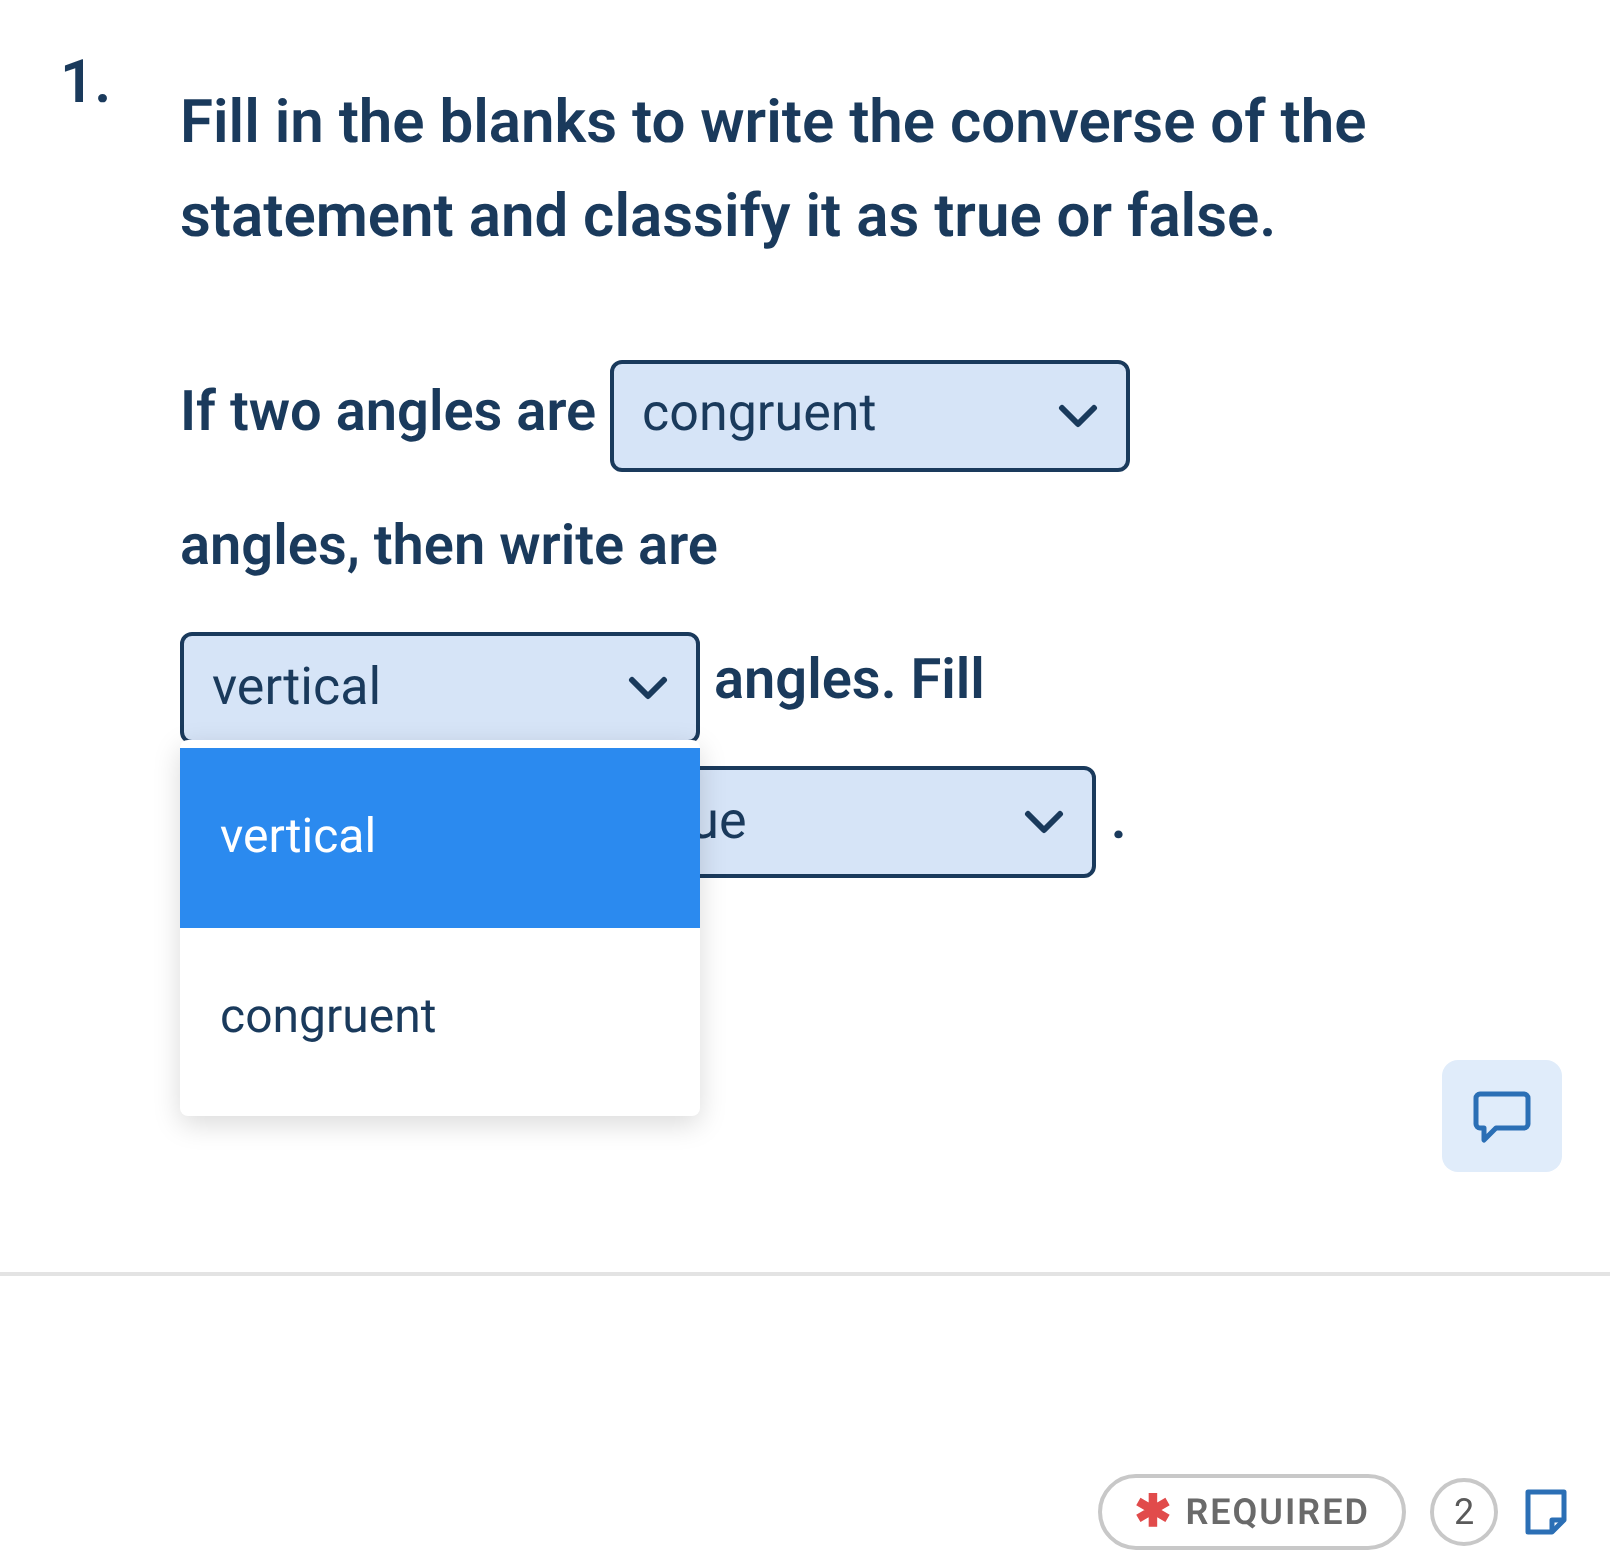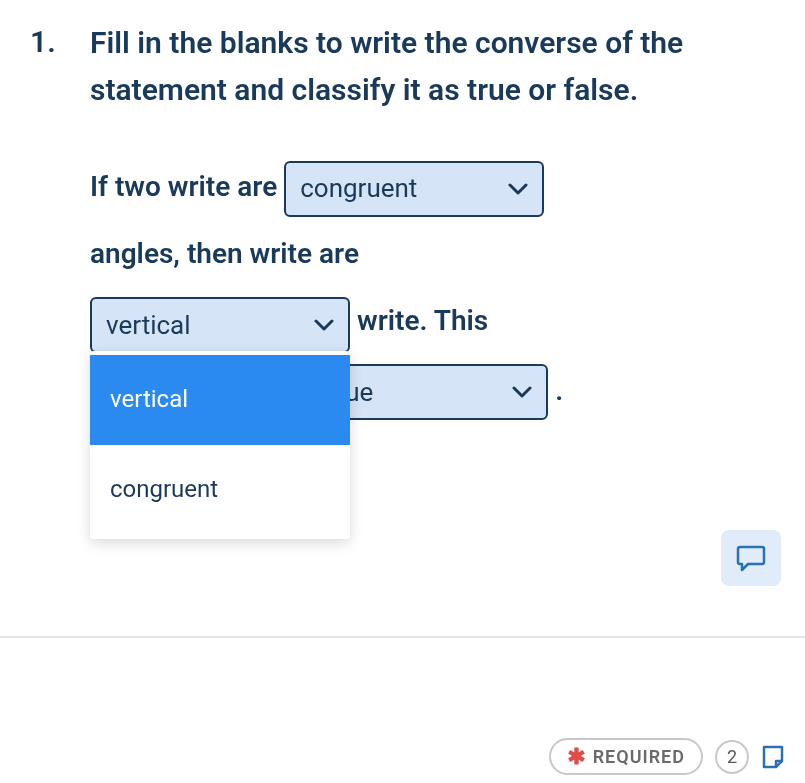--- a/index.html
+++ b/index.html
@@ -23,20 +23,21 @@
     width: 60px;
     flex-shrink: 0;
     padding-top: 4px;
   }
   .qbody {
     flex: 1;
     font-size: 30px;
     font-weight: 600;
     color: #1a3a5c;
     line-height: 1.55;
+    margin-top: 19px;
   }
   .prompt { margin-bottom: 40px; }
   .fill-area {
     font-size: 28px;
     font-weight: 600;
     line-height: 2.4;
   }
   .dropdown {
     display: inline-flex;
     align-items: center;
@@ -160,21 +161,21 @@
 </head>
 <body>
 
 <div class="question-wrap">
   <div class="qnum">1.</div>
   <div class="qbody">
     <div class="prompt">Fill in the blanks to write the converse of the statement and classify it as true or false.</div>
 
     <div class="fill-area">
 
-      <span>If two write are </span>
+      <span>If two angles are </span>
       <span class="dropdown">
         <span>congruent</span>
         <span class="chev">
           <svg width="20" height="12" viewBox="0 0 20 12">
               <path d="M2 2 L10 10 L18 2" stroke="#1a3a5c" stroke-width="3" fill="none" stroke-linecap="round" stroke-linejoin="round"></path>
             </svg>
         </span>
       </span>
       <br>
 
@@ -188,21 +189,21 @@
             <svg width="20" height="12" viewBox="0 0 20 12">
                 <path d="M2 2 L10 10 L18 2" stroke="#1a3a5c" stroke-width="3" fill="none" stroke-linecap="round" stroke-linejoin="round"></path>
               </svg>
           </span>
         </span>
         <div class="dd-menu">
           <div class="dd-item selected">vertical</div>
           <div class="dd-item">congruent</div>
         </div>
       </span>
-      <span> write. This</span>
+      <span> angles. Fill</span>
       <br>
 
       <span class="trailing-row">
         <span class="hidden-s" style="position:static;">s</span>
         <span style="display:inline-block; width:210px;"></span>
         <span class="dropdown" style="min-width:220px; padding-left:6px;">
           <span>rue</span>
           <span class="chev">
             <svg width="20" height="12" viewBox="0 0 20 12">
                 <path d="M2 2 L10 10 L18 2" stroke="#1a3a5c" stroke-width="3" fill="none" stroke-linecap="round" stroke-linejoin="round"></path>

